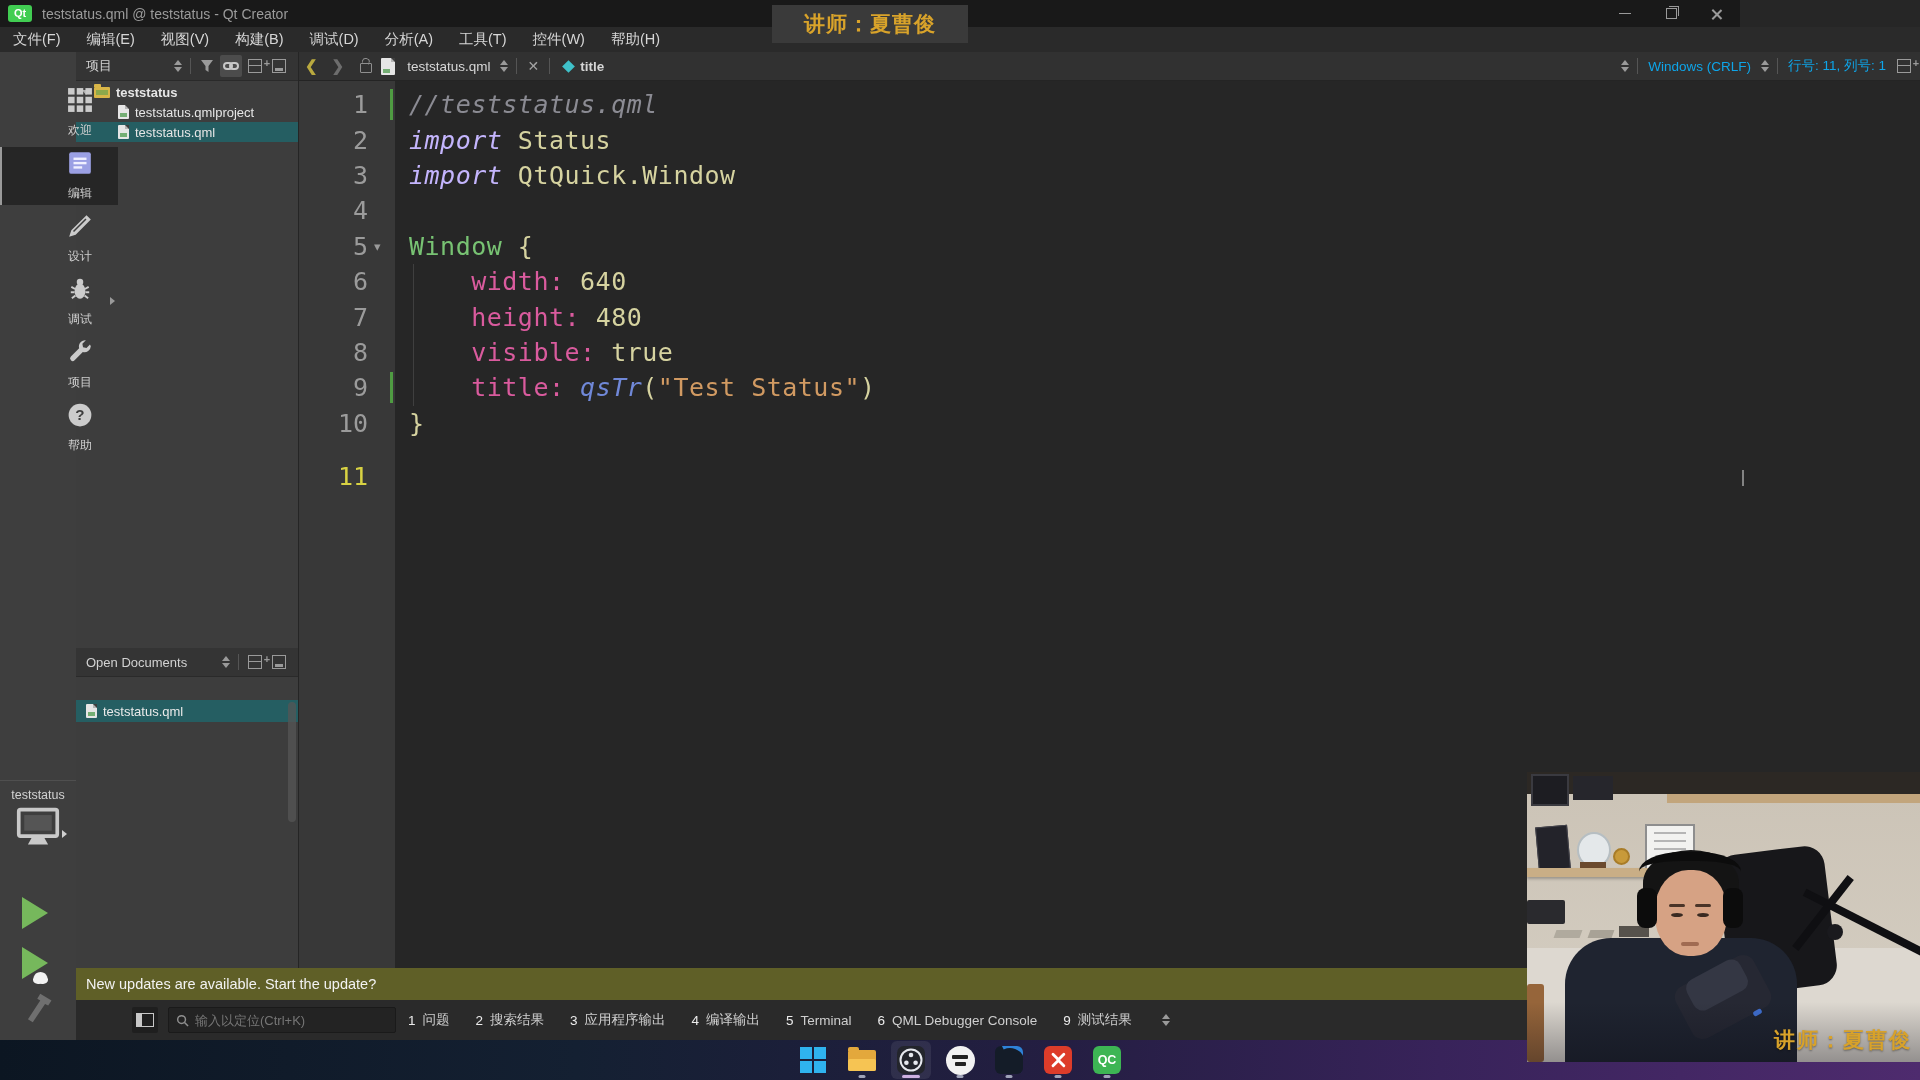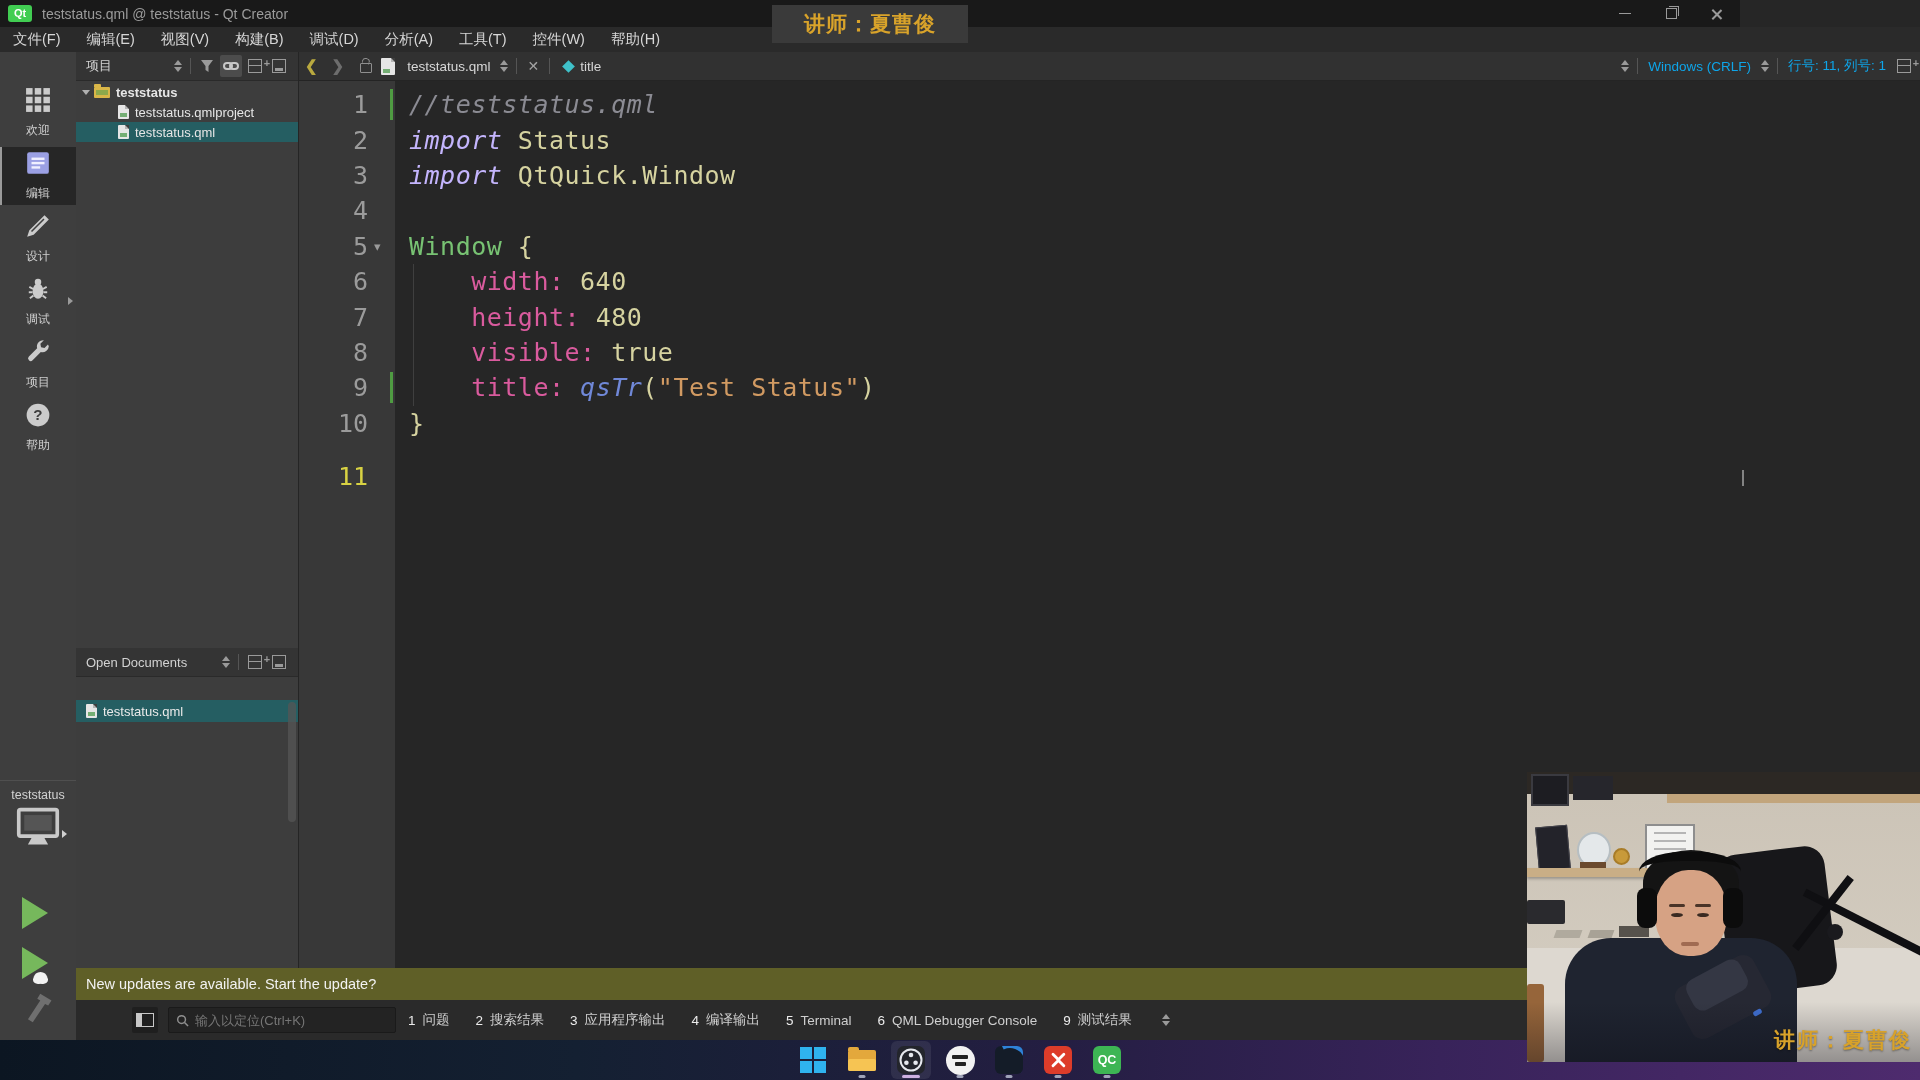--- a/index.html
+++ b/index.html
@@ -20,21 +20,21 @@
   .wc-x:before,.wc-x:after{content:"";position:absolute;left:5px;top:0;width:1.5px;height:13px;background:#9a9a9a;}
   .wc-x:before{transform:rotate(45deg);} .wc-x:after{transform:rotate(-45deg);}
   
   #menubar{left:0;top:27px;width:1920px;height:25px;background:#2a2a2a;display:flex;}
   .menu-item{padding:0 13px;font-size:14.5px;color:#d6d6d6;line-height:25px;}
   
   #instructor-badge{left:772px;top:5px;width:196px;height:38px;background:#3a3a3a;z-index:60;
     color:#d9a32a;font-size:21px;font-weight:bold;display:flex;align-items:center;justify-content:center;letter-spacing:1px;}
   
   #mode-sidebar{left:0;top:52px;width:76px;height:988px;background:#3e3e3e;z-index:5;}
-  .mode-item{width:76px;height:58px;margin-bottom:5px;display:flex;flex-direction:column;align-items:center;justify-content:center;gap:5px;position:relative;}
+  .mode-item{width:76px;height:58px;margin-bottom:5px;display:flex;flex-direction:column;align-items:center;justify-content:center;gap:5px;position:relative;padding-left:42px;}
   .mode-item.active{background:#262626;}
   .mode-item.active:before{content:"";position:absolute;left:0;top:0;width:2px;height:100%;background:#9a9a9a;}
   .mode-label{font-size:12px;color:#cfcfcf;}
   .mode-flyout{position:absolute;right:3px;top:24px;width:0;height:0;border-left:5px solid #9a9a9a;border-top:4px solid transparent;border-bottom:4px solid transparent;}
   #mode-items{position:absolute;left:0;top:32px;width:76px;}
   #kit-sep{left:0;top:728px;width:76px;height:1px;background:#4f4f4f;position:absolute;}
   #kit-name{position:absolute;left:0;top:736px;width:76px;text-align:center;font-size:12.5px;color:#d2d2d2;}
   #kit-icon{position:absolute;left:16px;top:755px;}
   #kit-arrow{position:absolute;left:62px;top:778px;width:0;height:0;border-left:5px solid #cfcfcf;border-top:4px solid transparent;border-bottom:4px solid transparent;}
   #run-btn{position:absolute;left:22px;top:845px;width:0;height:0;border-left:26px solid #76b85c;border-top:16px solid transparent;border-bottom:16px solid transparent;}
@@ -71,21 +71,21 @@
   #pp-scrollbar{position:absolute;right:2px;top:650px;width:8px;height:120px;background:#555;border-radius:4px;opacity:.75;}
   
   #editor-toolbar{left:298px;top:52px;width:1622px;height:28px;background:#313131;border-bottom:1px solid #242424;display:flex;align-items:center;z-index:3;}
   .nav-arrow{font-size:15px;font-weight:bold;margin:0 7px;}
   .nav-back{color:#b9a93f;} .nav-fwd{color:#6d6d6d;}
   .lock{width:10px;height:8px;border:1.5px solid #8e8e8e;border-radius:1px;position:relative;margin:4px 9px 0;}
   .lock:before{content:"";position:absolute;left:1px;top:-6px;width:6px;height:5px;border:1.5px solid #8e8e8e;border-bottom:none;border-radius:4px 4px 0 0;transform:rotate(14deg);}
   #tab-filename{font-size:13.5px;color:#d8d8d8;margin:0 6px;}
   .close-x{color:#a2a2a2;font-size:14px;margin:0 6px;}
   .crumb-diamond{width:9px;height:9px;background:#3fc1c9;transform:rotate(45deg);margin:0 7px 0 10px;}
-  #crumb-symbol{font-size:13.5px;color:#d6d6d6;}
+  #crumb-symbol{font-size:13.5px;color:#d6d6d6;font-weight:bold;}
   #etb-right{position:absolute;right:4px;top:0;height:28px;display:flex;align-items:center;}
   .etb-text{font-size:13.5px;color:#0ea5e9;margin:0 6px;}
   
   .spliticon{width:12px;height:12px;border:1.5px solid #9a9a9a;position:relative;}
   .spliticon:before{content:"";position:absolute;left:0;top:4.5px;width:12px;height:1.5px;background:#9a9a9a;}
   .spliticon:after{content:"+";position:absolute;right:-9px;top:-3px;color:#9a9a9a;font-size:11px;font-weight:bold;}
   .collapseicon{width:12px;height:12px;border:1.5px solid #9a9a9a;position:relative;}
   .collapseicon:after{content:"";position:absolute;left:2px;bottom:1px;width:8px;height:3px;background:#9a9a9a;}
   
   #editor{left:298px;top:80px;width:1622px;height:888px;background:#262626;overflow:hidden;}

